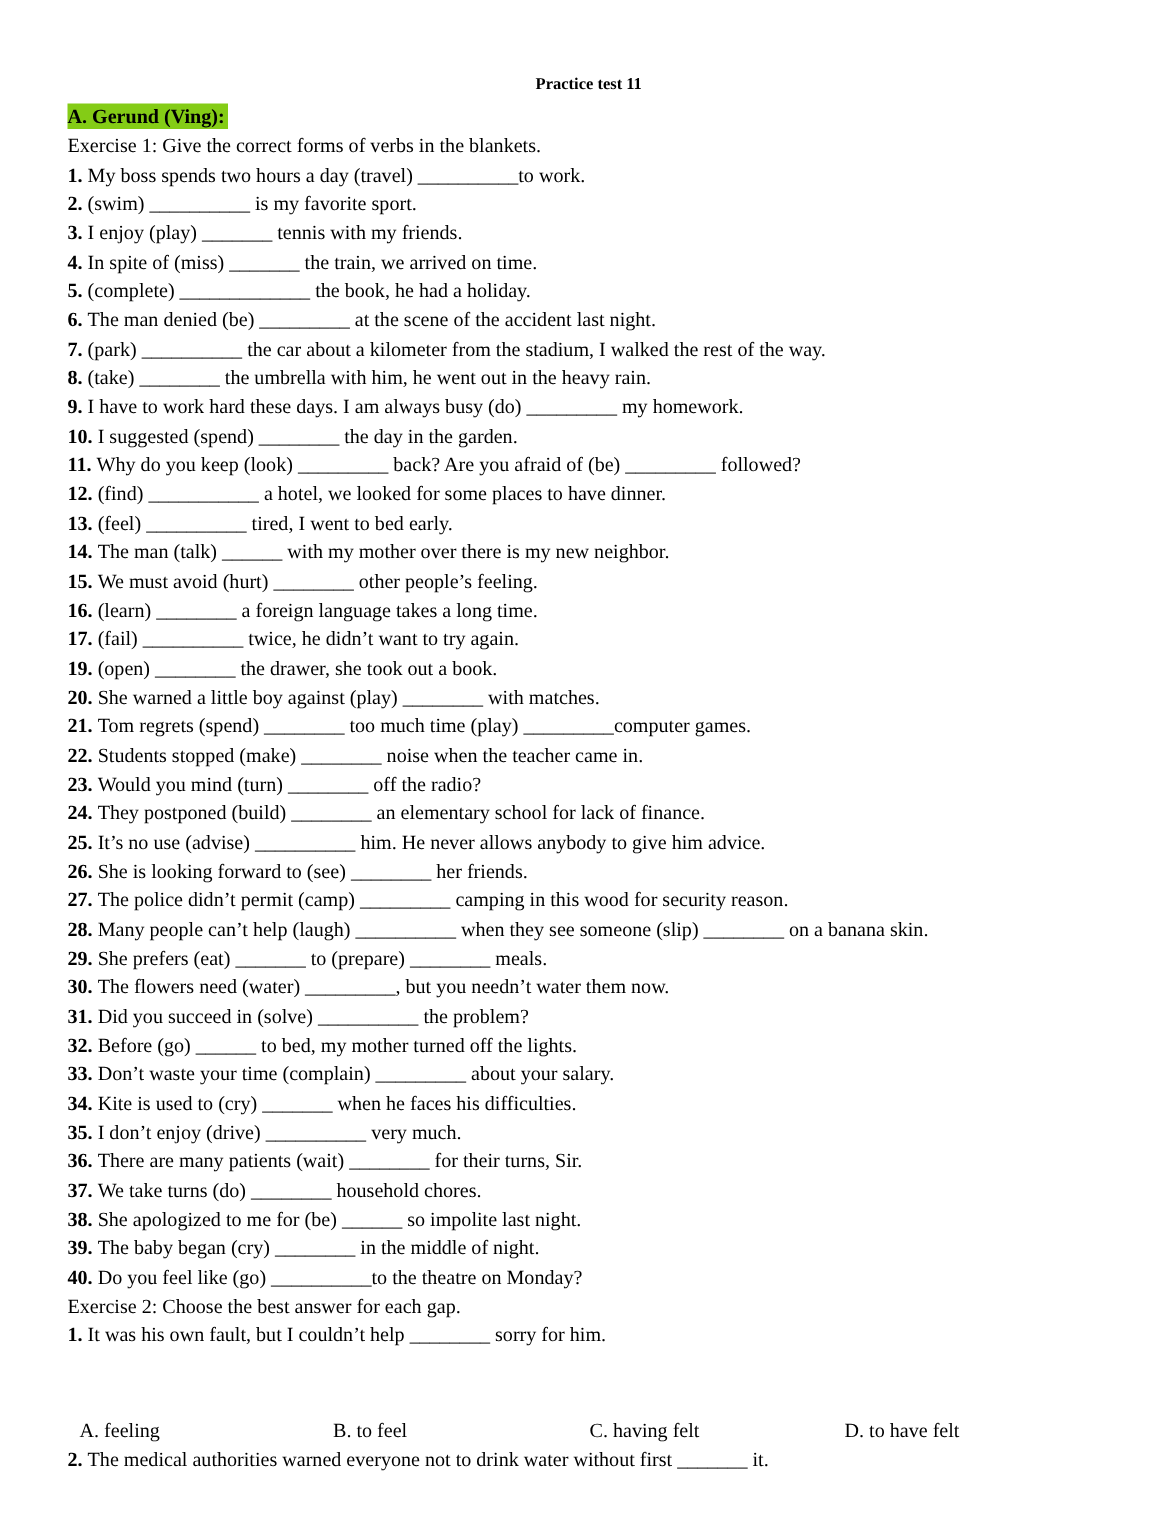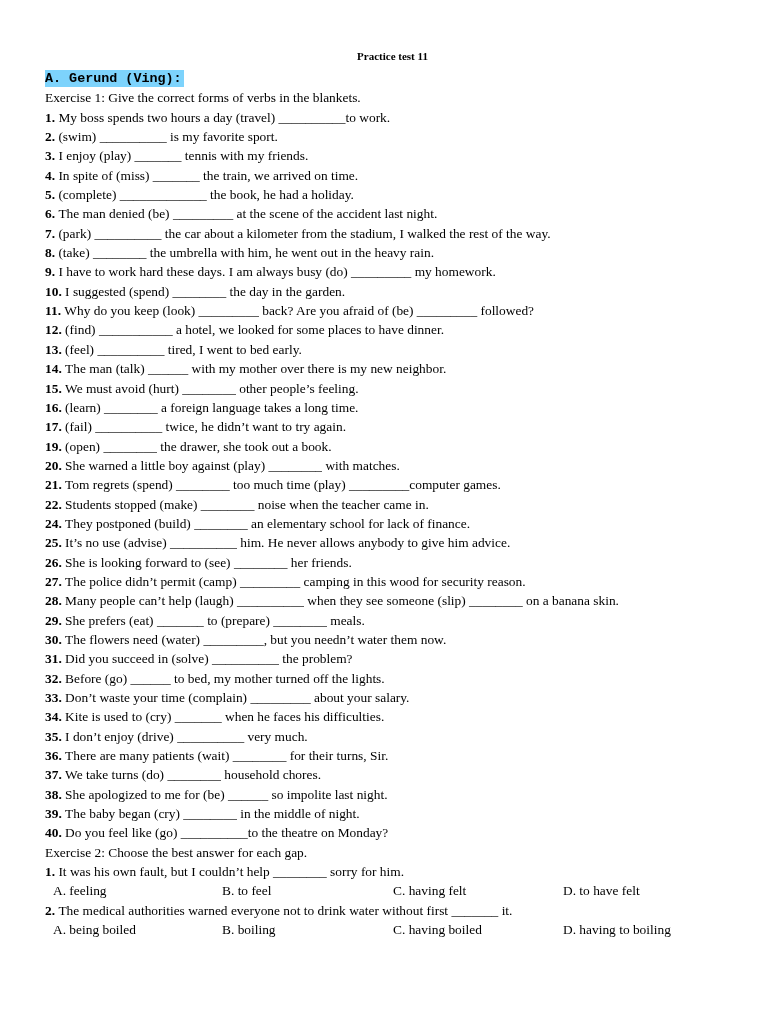--- a/index.html
+++ b/index.html
@@ -22,34 +22,34 @@
     line-height: 19.35px;
     white-space: nowrap;
   }
   .bold { font-weight: normal; }
   .num { font-weight: bold; }
   .highlight {
     font-weight: bold;
     padding: 1px 2px 1px 0;
   }
   .opts { padding-left: 8px; }
-  .opt { display: inline-block; }
+  .opt { display: inline-block; margin-top: 44px; }
   .opt.o0 { width: 169px; }
   .opt.o1 { width: 171px; }
   .opt.o2 { width: 170px; }
   .opt.o3 { width: auto; }
 </style>
 </head>
 <body>
 
 <div class="page">
   <h1 class="title">Practice test 11</h1>
 
   <div class="line">
-    <span class="highlight" style="background: #7dd3fc; font-family: Liberation Mono, monospace;">A. Gerund (Ving):</span>
+    <span class="highlight" style="background: #84cc16;">A. Gerund (Ving):</span>
   </div>
 
   <div class="line bold">Exercise 1: Give the correct forms of verbs in the blankets.</div>
 
   <div id="ex1-list">
       <div class="line"><span class="num">1. </span><span>My boss spends two hours a day (travel) __________to work.</span></div>
       <div class="line"><span class="num">2. </span><span>(swim) __________ is my favorite sport.</span></div>
       <div class="line"><span class="num">3. </span><span>I enjoy (play) _______ tennis with my friends.</span></div>
       <div class="line"><span class="num">4. </span><span>In spite of (miss) _______ the train, we arrived on time.</span></div>
       <div class="line"><span class="num">5. </span><span>(complete) _____________ the book, he had a holiday.</span></div>
@@ -62,20 +62,21 @@
       <div class="line"><span class="num">12. </span><span>(find) ___________ a hotel, we looked for some places to have dinner.</span></div>
       <div class="line"><span class="num">13. </span><span>(feel) __________ tired, I went to bed early.</span></div>
       <div class="line"><span class="num">14. </span><span>The man (talk) ______ with my mother over there is my new neighbor.</span></div>
       <div class="line"><span class="num">15. </span><span>We must avoid (hurt) ________ other people’s feeling.</span></div>
       <div class="line"><span class="num">16. </span><span>(learn) ________ a foreign language takes a long time.</span></div>
       <div class="line"><span class="num">17. </span><span>(fail) __________ twice, he didn’t want to try again.</span></div>
       <div class="line"><span class="num">19. </span><span>(open) ________ the drawer, she took out a book.</span></div>
       <div class="line"><span class="num">20. </span><span>She warned a little boy against (play) ________ with matches.</span></div>
       <div class="line"><span class="num">21. </span><span>Tom regrets (spend) ________ too much time (play) _________computer games.</span></div>
       <div class="line"><span class="num">22. </span><span>Students stopped (make) ________ noise when the teacher came in.</span></div>
+      <div class="line"><span class="num">23. </span><span>Would you mind (turn) ________ off the radio?</span></div>
       <div class="line"><span class="num">24. </span><span>They postponed (build) ________ an elementary school for lack of finance.</span></div>
       <div class="line"><span class="num">25. </span><span>It’s no use (advise) __________ him. He never allows anybody to give him advice.</span></div>
       <div class="line"><span class="num">26. </span><span>She is looking forward to (see) ________ her friends.</span></div>
       <div class="line"><span class="num">27. </span><span>The police didn’t permit (camp) _________ camping in this wood for security reason.</span></div>
       <div class="line"><span class="num">28. </span><span>Many people can’t help (laugh) __________ when they see someone (slip) ________ on a banana skin.</span></div>
       <div class="line"><span class="num">29. </span><span>She prefers (eat) _______ to (prepare) ________ meals.</span></div>
       <div class="line"><span class="num">30. </span><span>The flowers need (water) _________, but you needn’t water them now.</span></div>
       <div class="line"><span class="num">31. </span><span>Did you succeed in (solve) __________ the problem?</span></div>
       <div class="line"><span class="num">32. </span><span>Before (go) ______ to bed, my mother turned off the lights.</span></div>
       <div class="line"><span class="num">33. </span><span>Don’t waste your time (complain) _________ about your salary.</span></div>

